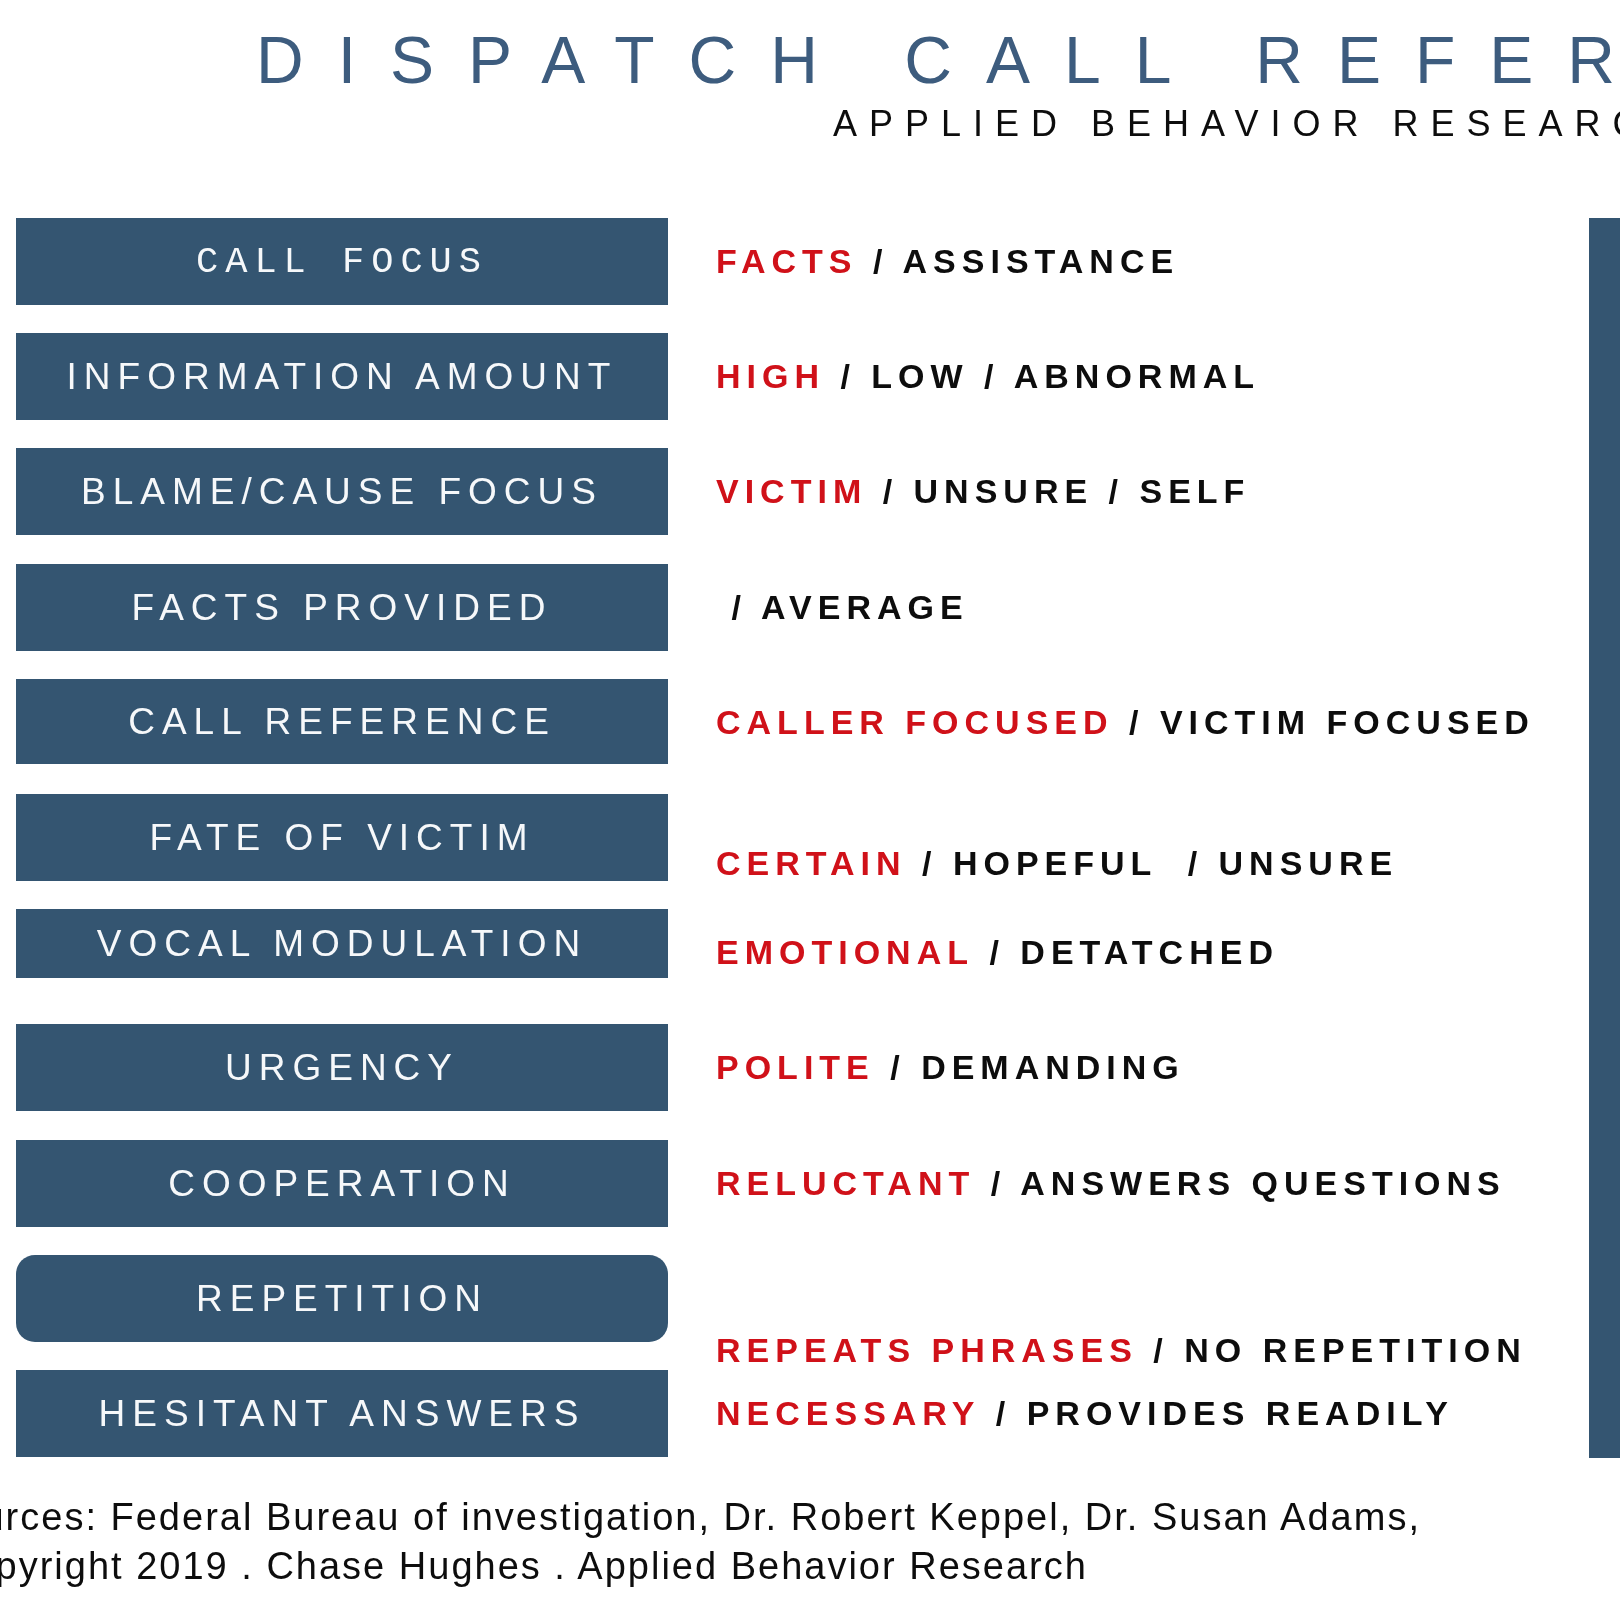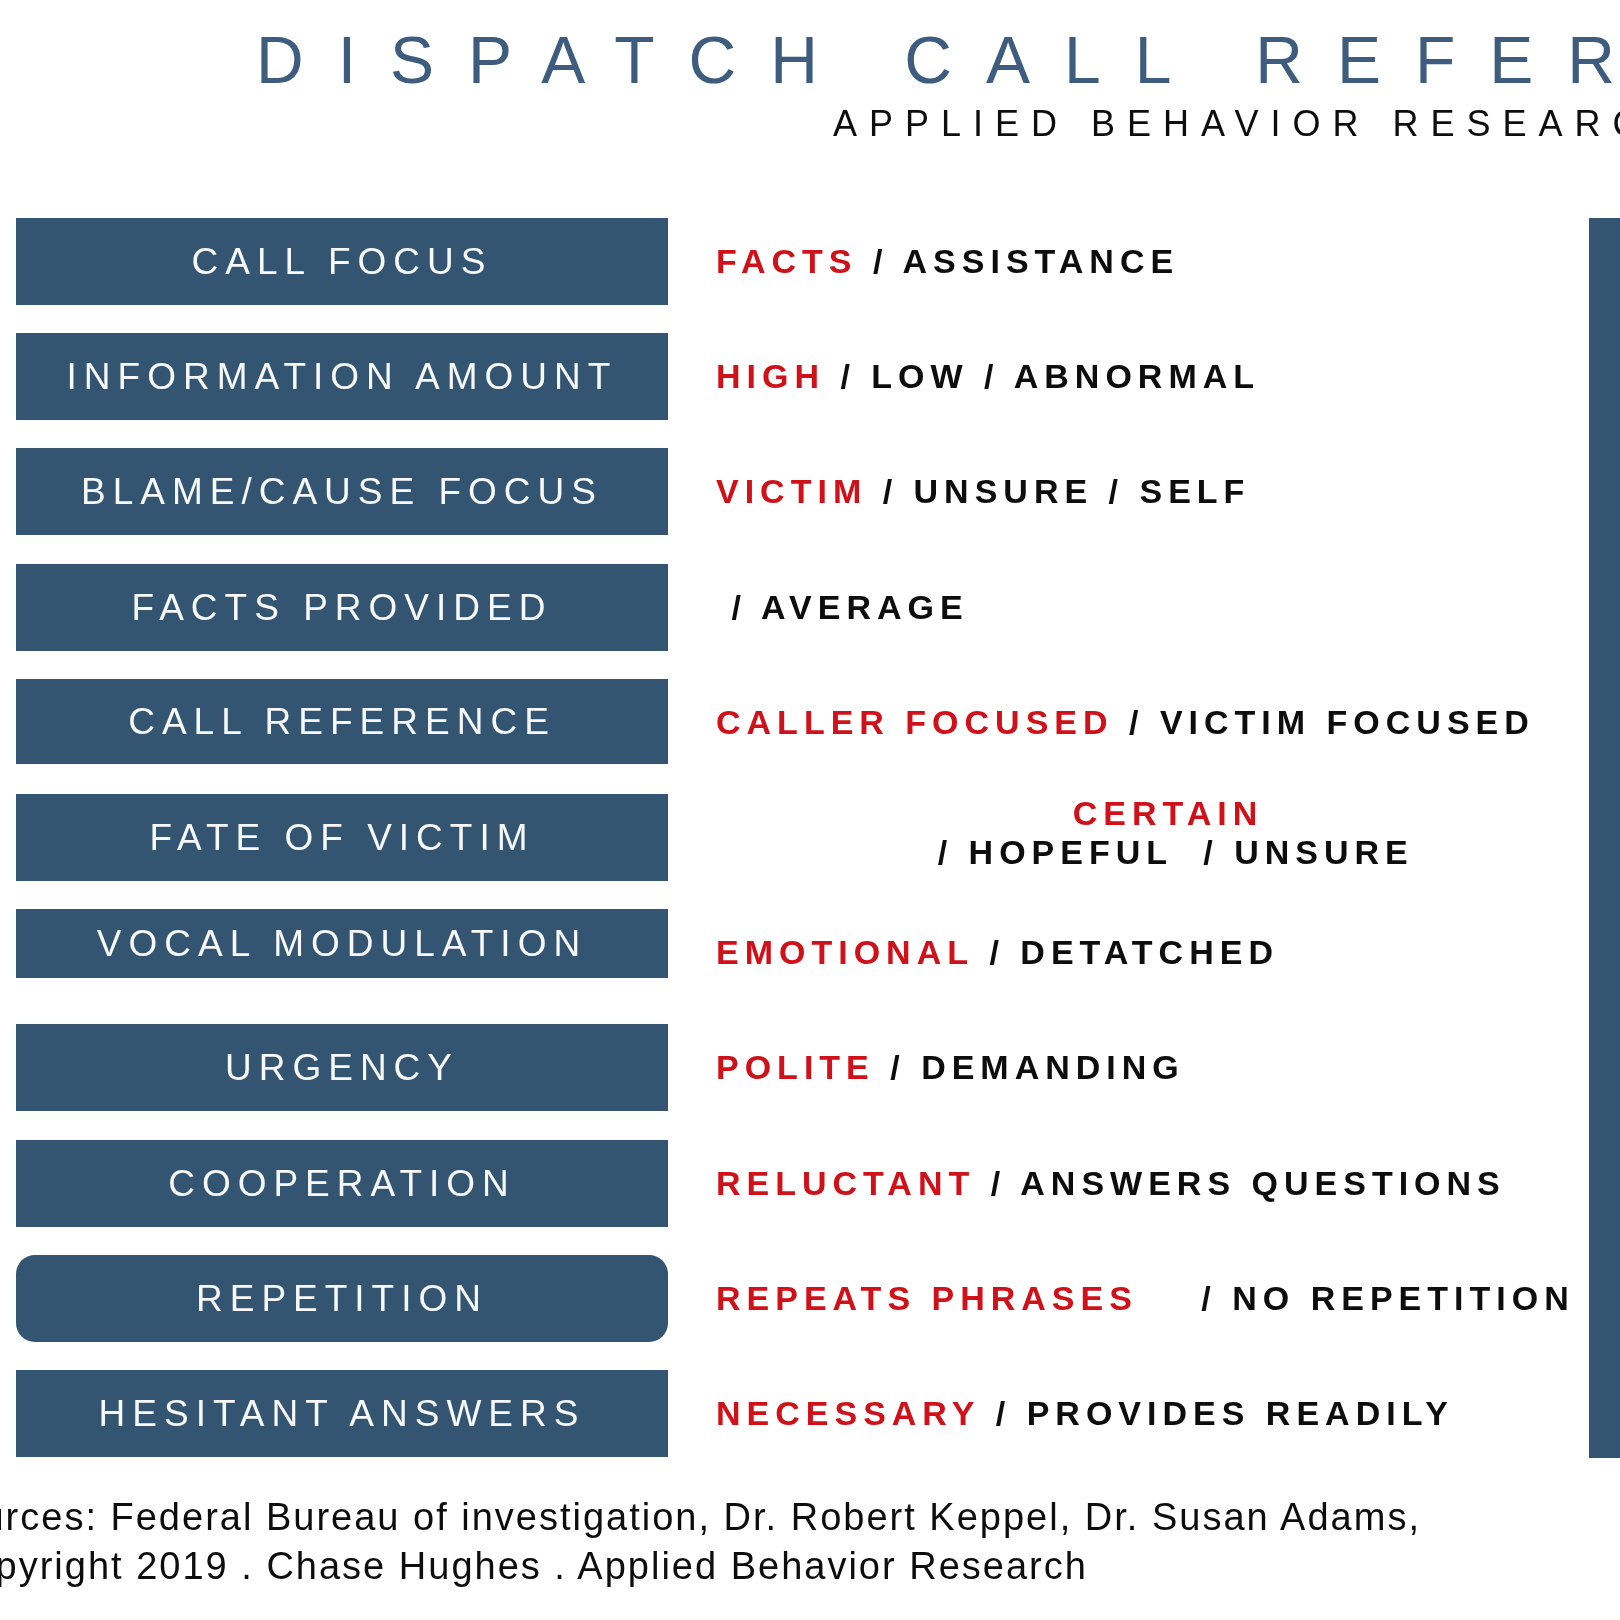--- a/index.html
+++ b/index.html
@@ -53,40 +53,40 @@
 </head>
 <body>
 
 <div class="canvas" style="--box-blue: #345571; --title-blue: #3d5c7e; --accent-red: #d01119; --text-black: #0d0d0d; --label-white: #f6f8fa;">
 
   <div class="title">DISPATCH CALL REFERENCE</div>
 
   <div class="subtitle">APPLIED BEHAVIOR RESEARCH</div>
 
   <div>
-      <div class="label-box" style="top: 218px; height: 87px;">CALL FOCUS</div>
+      <div class="label-box" style="top: 218px; height: 87px; font-family: Liberation Mono, monospace;">CALL FOCUS</div>
       <div class="value-line" style="top: 218px; height: 87px;"><span class="value-primary">FACTS</span><span class="value-secondary"> / ASSISTANCE</span></div>
       <div class="label-box" style="top: 333px; height: 87px;">INFORMATION AMOUNT</div>
       <div class="value-line" style="top: 333px; height: 87px;"><span class="value-primary">HIGH</span><span class="value-secondary"> / LOW / ABNORMAL</span></div>
       <div class="label-box" style="top: 448px; height: 87px;">BLAME/CAUSE FOCUS</div>
       <div class="value-line" style="top: 448px; height: 87px;"><span class="value-primary">VICTIM</span><span class="value-secondary"> / UNSURE / SELF</span></div>
       <div class="label-box" style="top: 564px; height: 87px;">FACTS PROVIDED</div>
       <div class="value-line" style="top: 564px; height: 87px;"><span class="value-secondary"> / AVERAGE</span></div>
       <div class="label-box" style="top: 679px; height: 85px;">CALL REFERENCE</div>
       <div class="value-line" style="top: 679px; height: 87px;"><span class="value-primary">CALLER FOCUSED</span><span class="value-secondary"> / VICTIM FOCUSED</span></div>
       <div class="label-box" style="top: 794px; height: 87px;">FATE OF VICTIM</div>
-      <div class="value-line" style="top: 794px; height: 87px; flex-direction: column;"><span class="value-primary">CERTAIN</span><span class="value-secondary"> / HOPEFUL  / UNSURE</span></div>
+      <div class="value-line" style="top: 820px; height: 87px;"><span class="value-primary">CERTAIN</span><span class="value-secondary"> / HOPEFUL  / UNSURE</span></div>
       <div class="label-box" style="top: 909px; height: 69px;">VOCAL MODULATION</div>
       <div class="value-line" style="top: 909px; height: 87px;"><span class="value-primary">EMOTIONAL</span><span class="value-secondary"> / DETATCHED</span></div>
       <div class="label-box" style="top: 1024px; height: 87px;">URGENCY</div>
       <div class="value-line" style="top: 1024px; height: 87px;"><span class="value-primary">POLITE</span><span class="value-secondary"> / DEMANDING</span></div>
       <div class="label-box" style="top: 1140px; height: 87px;">COOPERATION</div>
       <div class="value-line" style="top: 1140px; height: 87px;"><span class="value-primary">RELUCTANT</span><span class="value-secondary"> / ANSWERS QUESTIONS</span></div>
       <div class="label-box" style="top: 1255px; height: 87px; border-radius: 19px;">REPETITION</div>
-      <div class="value-line" style="top: 1255px; height: 87px; gap: 48px;"><span class="value-primary">REPEATS PHRASES</span><span class="value-secondary"> / NO REPETITION</span></div>
+      <div class="value-line" style="top: 1307px; height: 87px;"><span class="value-primary">REPEATS PHRASES</span><span class="value-secondary"> / NO REPETITION</span></div>
       <div class="label-box" style="top: 1370px; height: 87px;">HESITANT ANSWERS</div>
       <div class="value-line" style="top: 1370px; height: 87px;"><span class="value-primary">NECESSARY</span><span class="value-secondary"> / PROVIDES READILY</span></div>
     </div>
 
   <div class="right-bar"></div>
 
   <div class="footer-line footer-sources">Sources: Federal Bureau of investigation, Dr. Robert Keppel, Dr. Susan Adams,</div>
 
   <div class="footer-line footer-copyright">Copyright 2019 . Chase Hughes . Applied Behavior Research</div>
 

